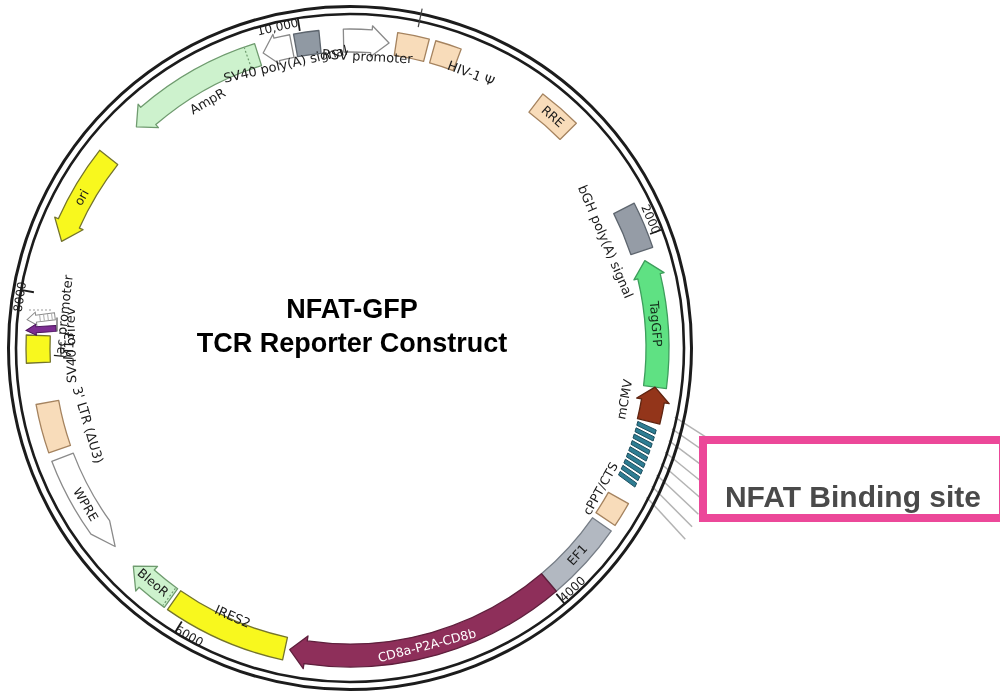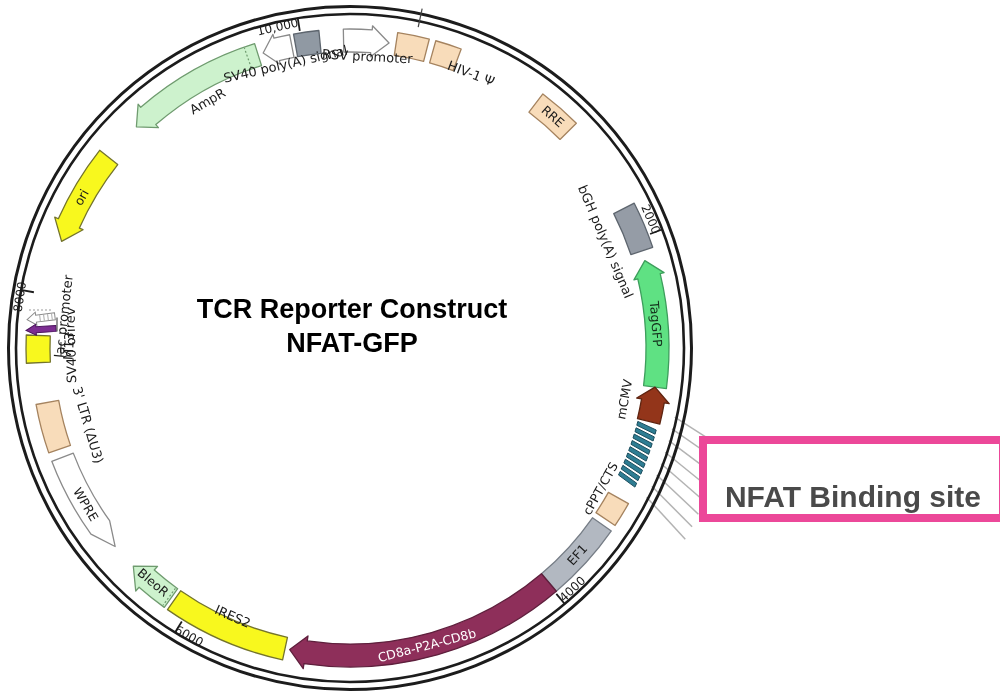--- a/index.html
+++ b/index.html
@@ -98,19 +98,19 @@
       <text transform="translate(232.7,616.5) rotate(23.6)" text-anchor="middle" dominant-baseline="central" font-size="13" fill="#1a1a1a">IRES2</text>
       <text transform="translate(153.3,582.4) rotate(40)" text-anchor="middle" dominant-baseline="central" font-size="12.5" fill="#1a1a1a">BleoR</text>
       <text transform="translate(85.8,504.3) rotate(59.4)" text-anchor="middle" dominant-baseline="central" font-size="12.5" fill="#1a1a1a">WPRE</text>
       <text transform="translate(88.1,425.1) rotate(73.6)" text-anchor="middle" dominant-baseline="central" font-size="13" fill="#1a1a1a">3' LTR (ΔU3)</text>
       <text transform="translate(71.1,355.8) rotate(-91.6)" text-anchor="middle" dominant-baseline="central" font-size="13" fill="#1a1a1a">SV40 ori</text>
       <text transform="translate(69.4,333.8) rotate(-87.1)" text-anchor="middle" dominant-baseline="central" font-size="13" fill="#1a1a1a">M13 rev</text>
       <text transform="translate(63.7,316.4) rotate(-83.7)" text-anchor="middle" dominant-baseline="central" font-size="13" fill="#1a1a1a">lac promoter</text>
       <text transform="translate(81.4,197.3) rotate(-60.7)" text-anchor="middle" dominant-baseline="central" font-size="12.5" fill="#1a1a1a">ori</text>
     </svg>
   <div id="construct-title">
+    <div>NFAT-GFP</div>
     <div>TCR Reporter Construct</div>
-    <div>NFAT-GFP</div>
   </div>
   <div id="nfat-callout">
     <span>NFAT Binding site</span>
   </div>
 </div>
 
 </body></html>

